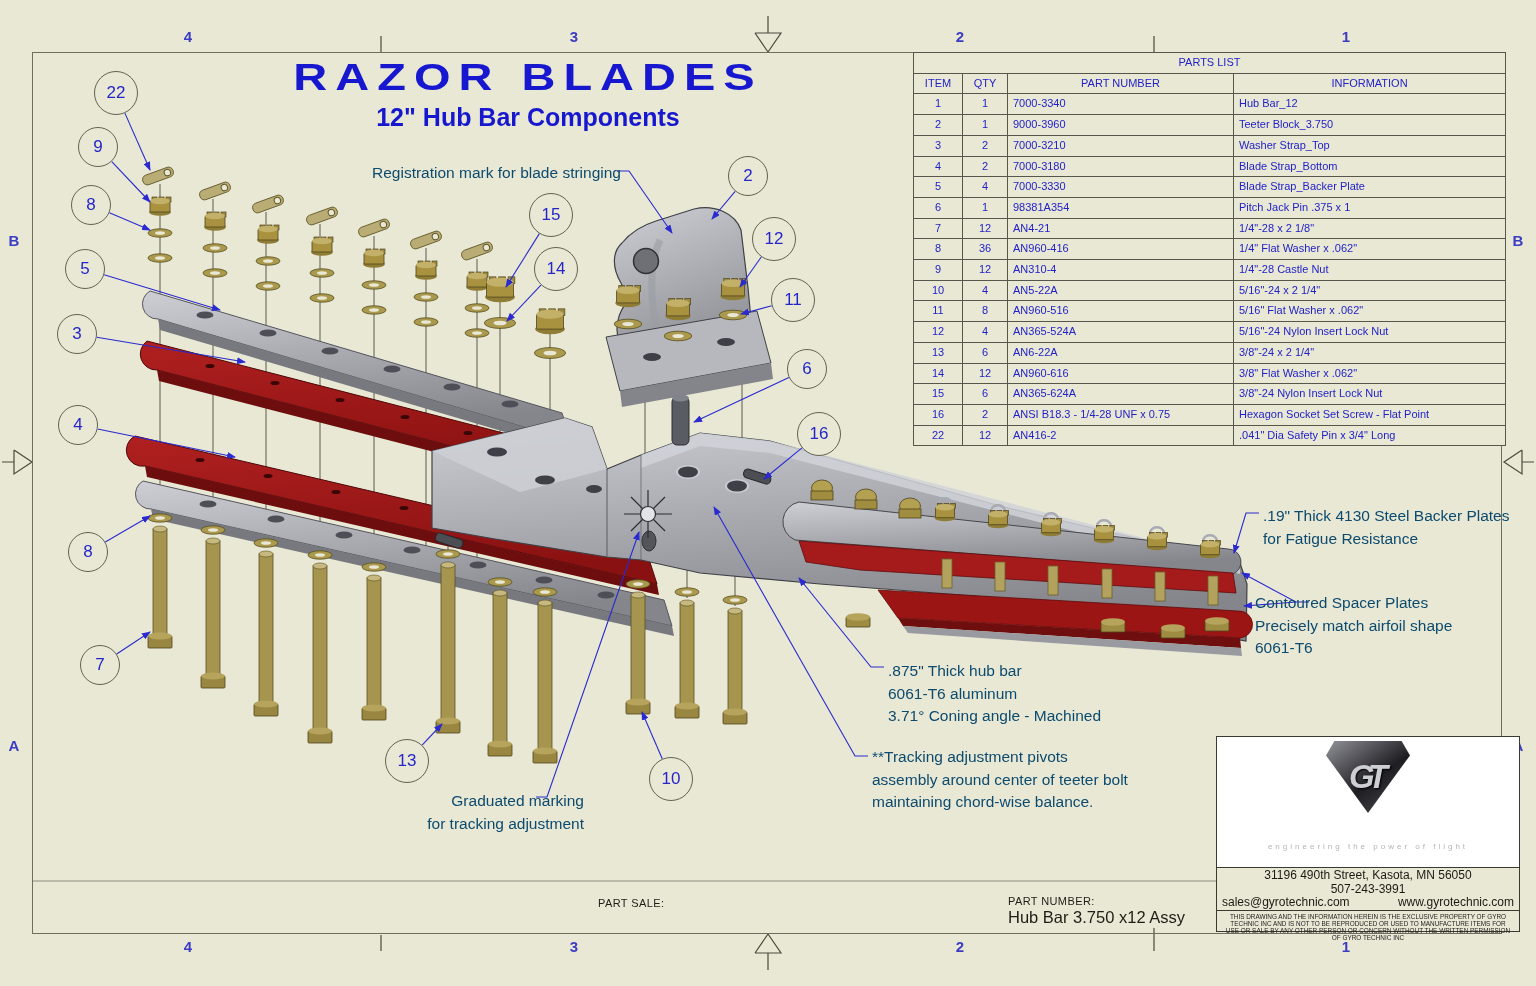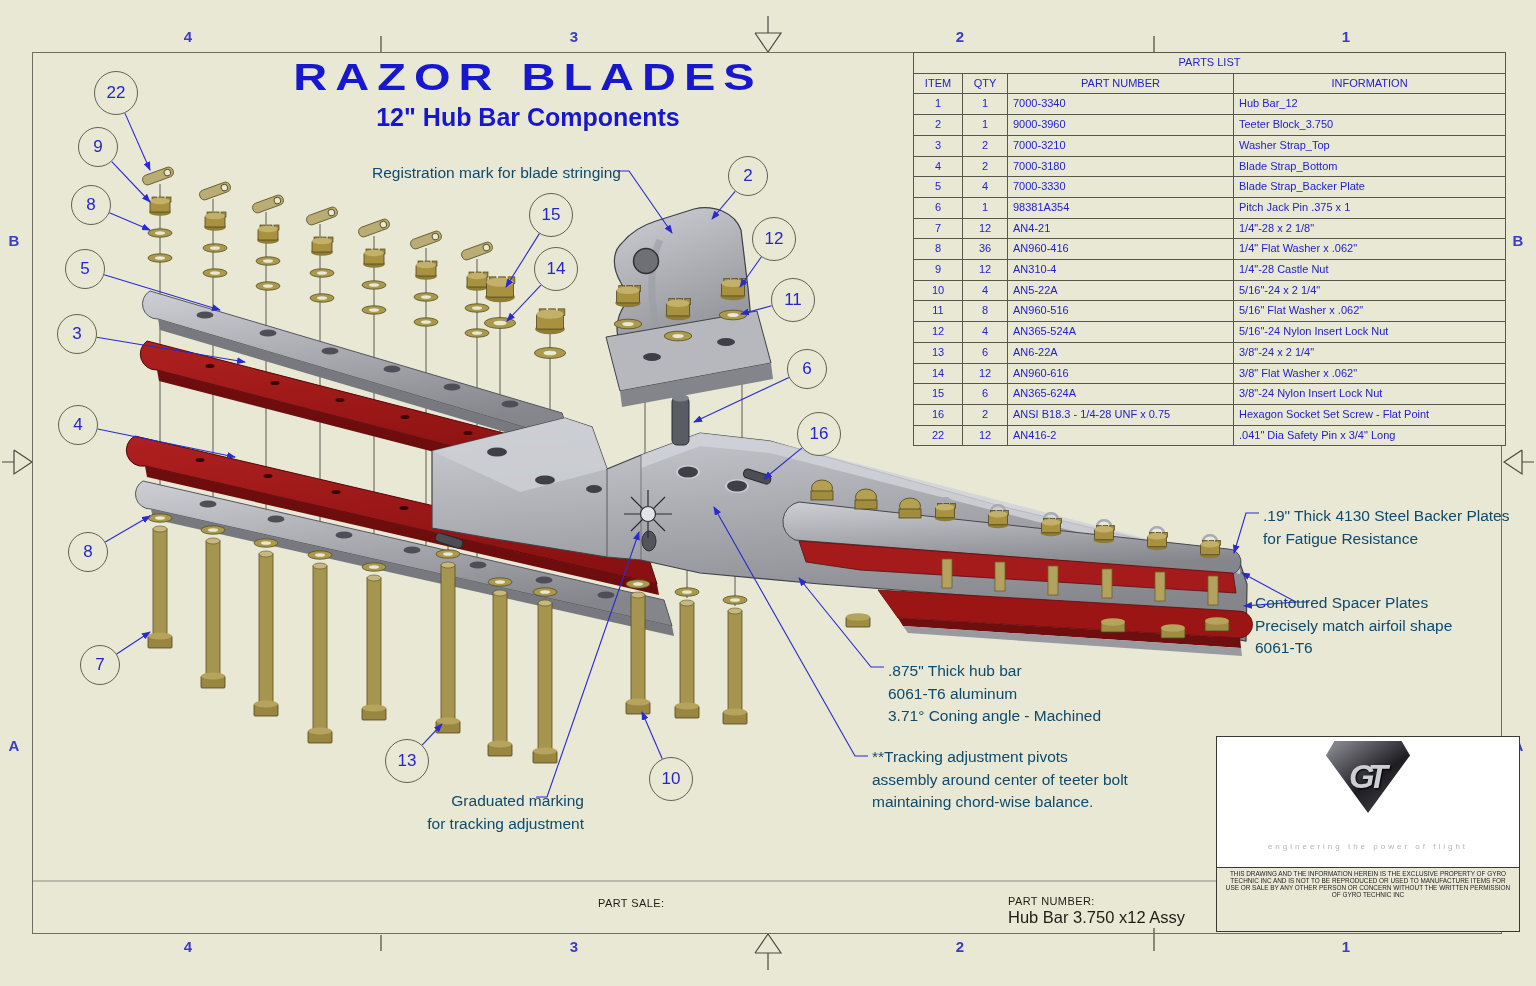--- a/index.html
+++ b/index.html
@@ -678,16 +678,24 @@
 <div class="flabel" style="left:1008px;top:895px">PART NUMBER:</div>
 <div class="fvalue" style="left:1008px;top:908px">Hub Bar 3.750 x12 Assy</div>
 
 <div class="tblock">
   <div class="logo-area">
     <div class="shield">
       <span class="gt">GT</span>
     </div>
     <div class="tagline">engineering the power of flight</div>
   </div>
+  <div class="addr">
+    <div>31196 490th Street, Kasota, MN 56050</div>
+    <div>507-243-3991</div>
+    <div class="webline">
+      <span>sales@gyrotechnic.com</span>
+      <span>www.gyrotechnic.com</span>
+    </div>
+  </div>
   <div class="disclaimer">THIS DRAWING AND THE INFORMATION HEREIN IS THE EXCLUSIVE PROPERTY OF GYRO TECHNIC INC AND IS NOT TO BE REPRODUCED OR USED TO MANUFACTURE ITEMS FOR USE OR SALE BY ANY OTHER PERSON OR CONCERN WITHOUT THE WRITTEN PERMISSION OF GYRO TECHNIC INC</div>
 </div>
 
 </div>
 
 </body></html>

